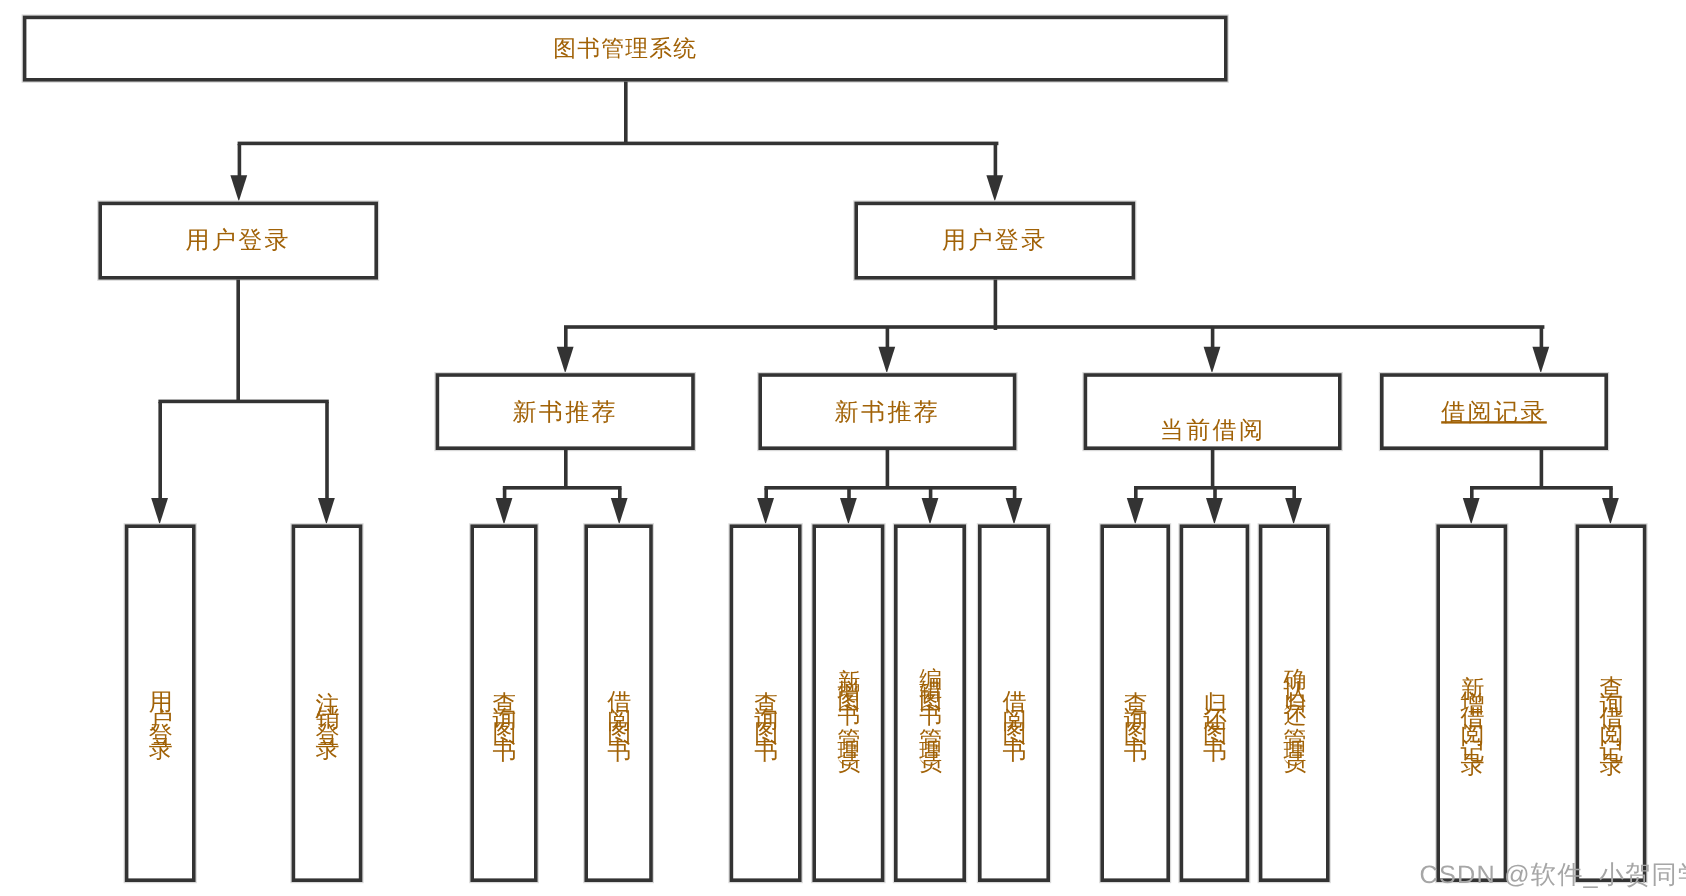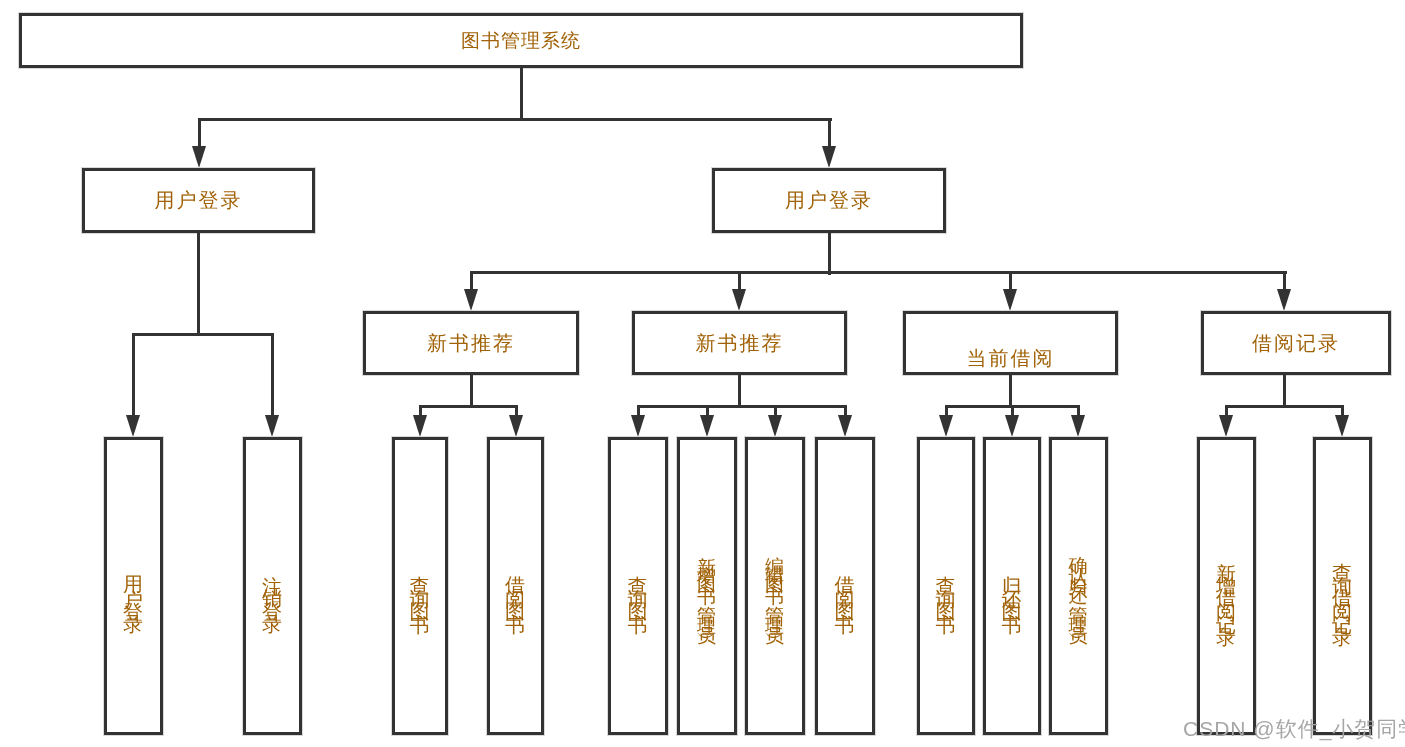--- a/index.html
+++ b/index.html
@@ -88,21 +88,21 @@
 
   <div class="node h-node" style="left:363px;top:311px;width:216px;height:64px;">
     <span>新书推荐</span>
   </div>
   <div class="node h-node" style="left:632px;top:311px;width:215px;height:64px;">
     <span>新书推荐</span>
   </div>
   <div class="node h-node" style="left:903px;top:311px;width:215px;height:64px;align-items:flex-end;">
     <span>当前借阅</span>
   </div>
-  <div class="node h-node" style="left:1201px;top:311px;width:190px;height:64px;">
+  <div class="node h-node" style="left:1150px;top:311px;width:190px;height:64px;text-decoration:underline;">
     <span>借阅记录</span>
   </div>
 
   <div class="vline" style="left:469.5px;top:375px;height:32px;"></div>
   <div class="hline" style="left:418.5px;top:405px;width:99px;"></div>
   <div class="vline" style="left:418.5px;top:407px;height:12px;"></div>
   <div class="arrowhead" style="left:420px;top:415px;"></div>
   <div class="vline" style="left:514.5px;top:407px;height:12px;"></div>
   <div class="arrowhead" style="left:516px;top:415px;"></div>
 

